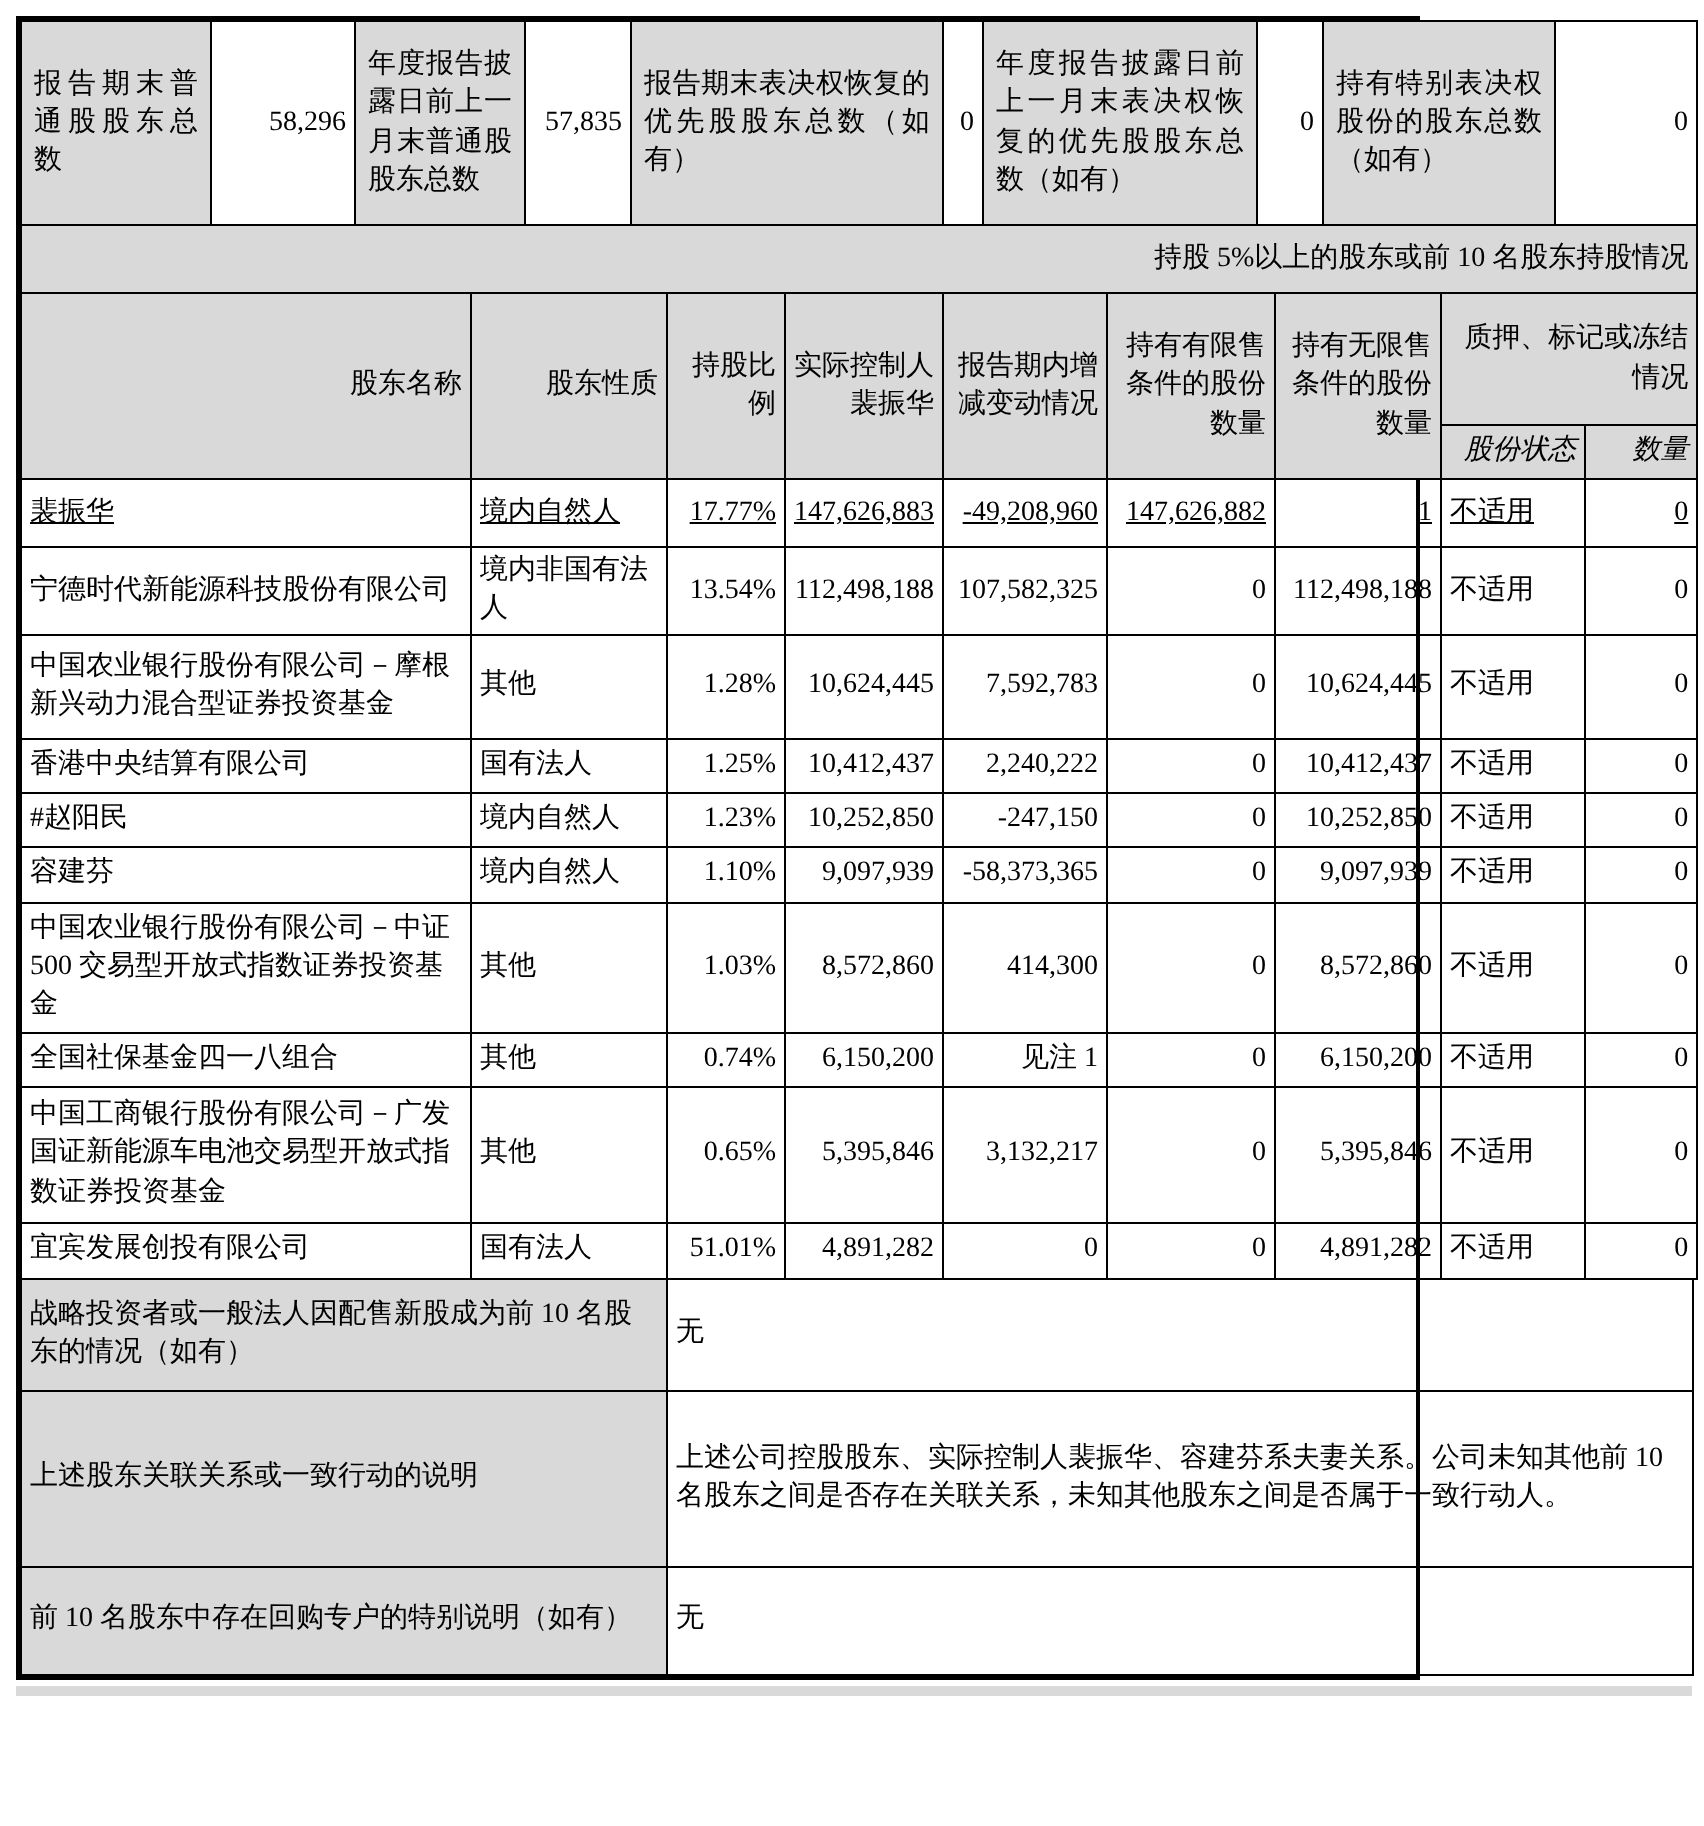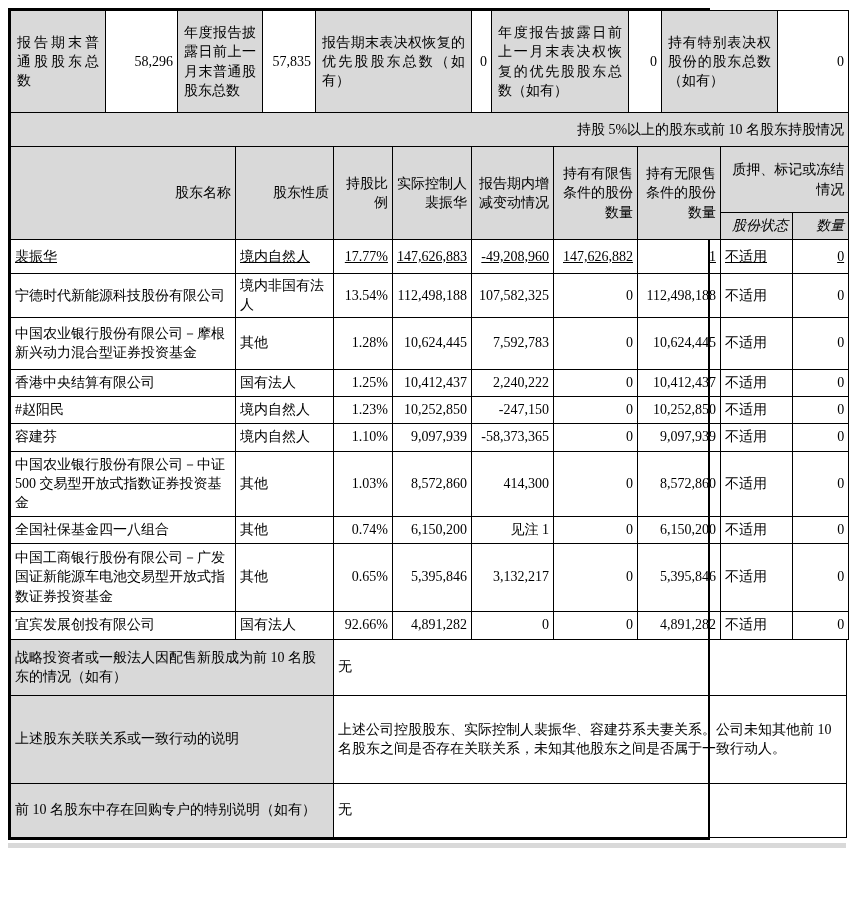--- a/index.html
+++ b/index.html
@@ -218,21 +218,21 @@
             <td class="num">5,395,846</td>
             <td class="num">3,132,217</td>
             <td class="num top-align">0</td>
             <td class="num">5,395,846</td>
             <td class="status-cell">不适用</td>
             <td class="num">0</td>
           </tr>
           <tr style="height: 28px;">
             <td class="name-cell">宜宾发展创投有限公司</td>
             <td class="nature-cell">国有法人</td>
-            <td class="num">92.66%</td>
+            <td class="num">51.01%</td>
             <td class="num">4,891,282</td>
             <td class="num">0</td>
             <td class="num">0</td>
             <td class="num">4,891,282</td>
             <td class="status-cell">不适用</td>
             <td class="num">0</td>
           </tr>
         </tbody>
     </table>
 

